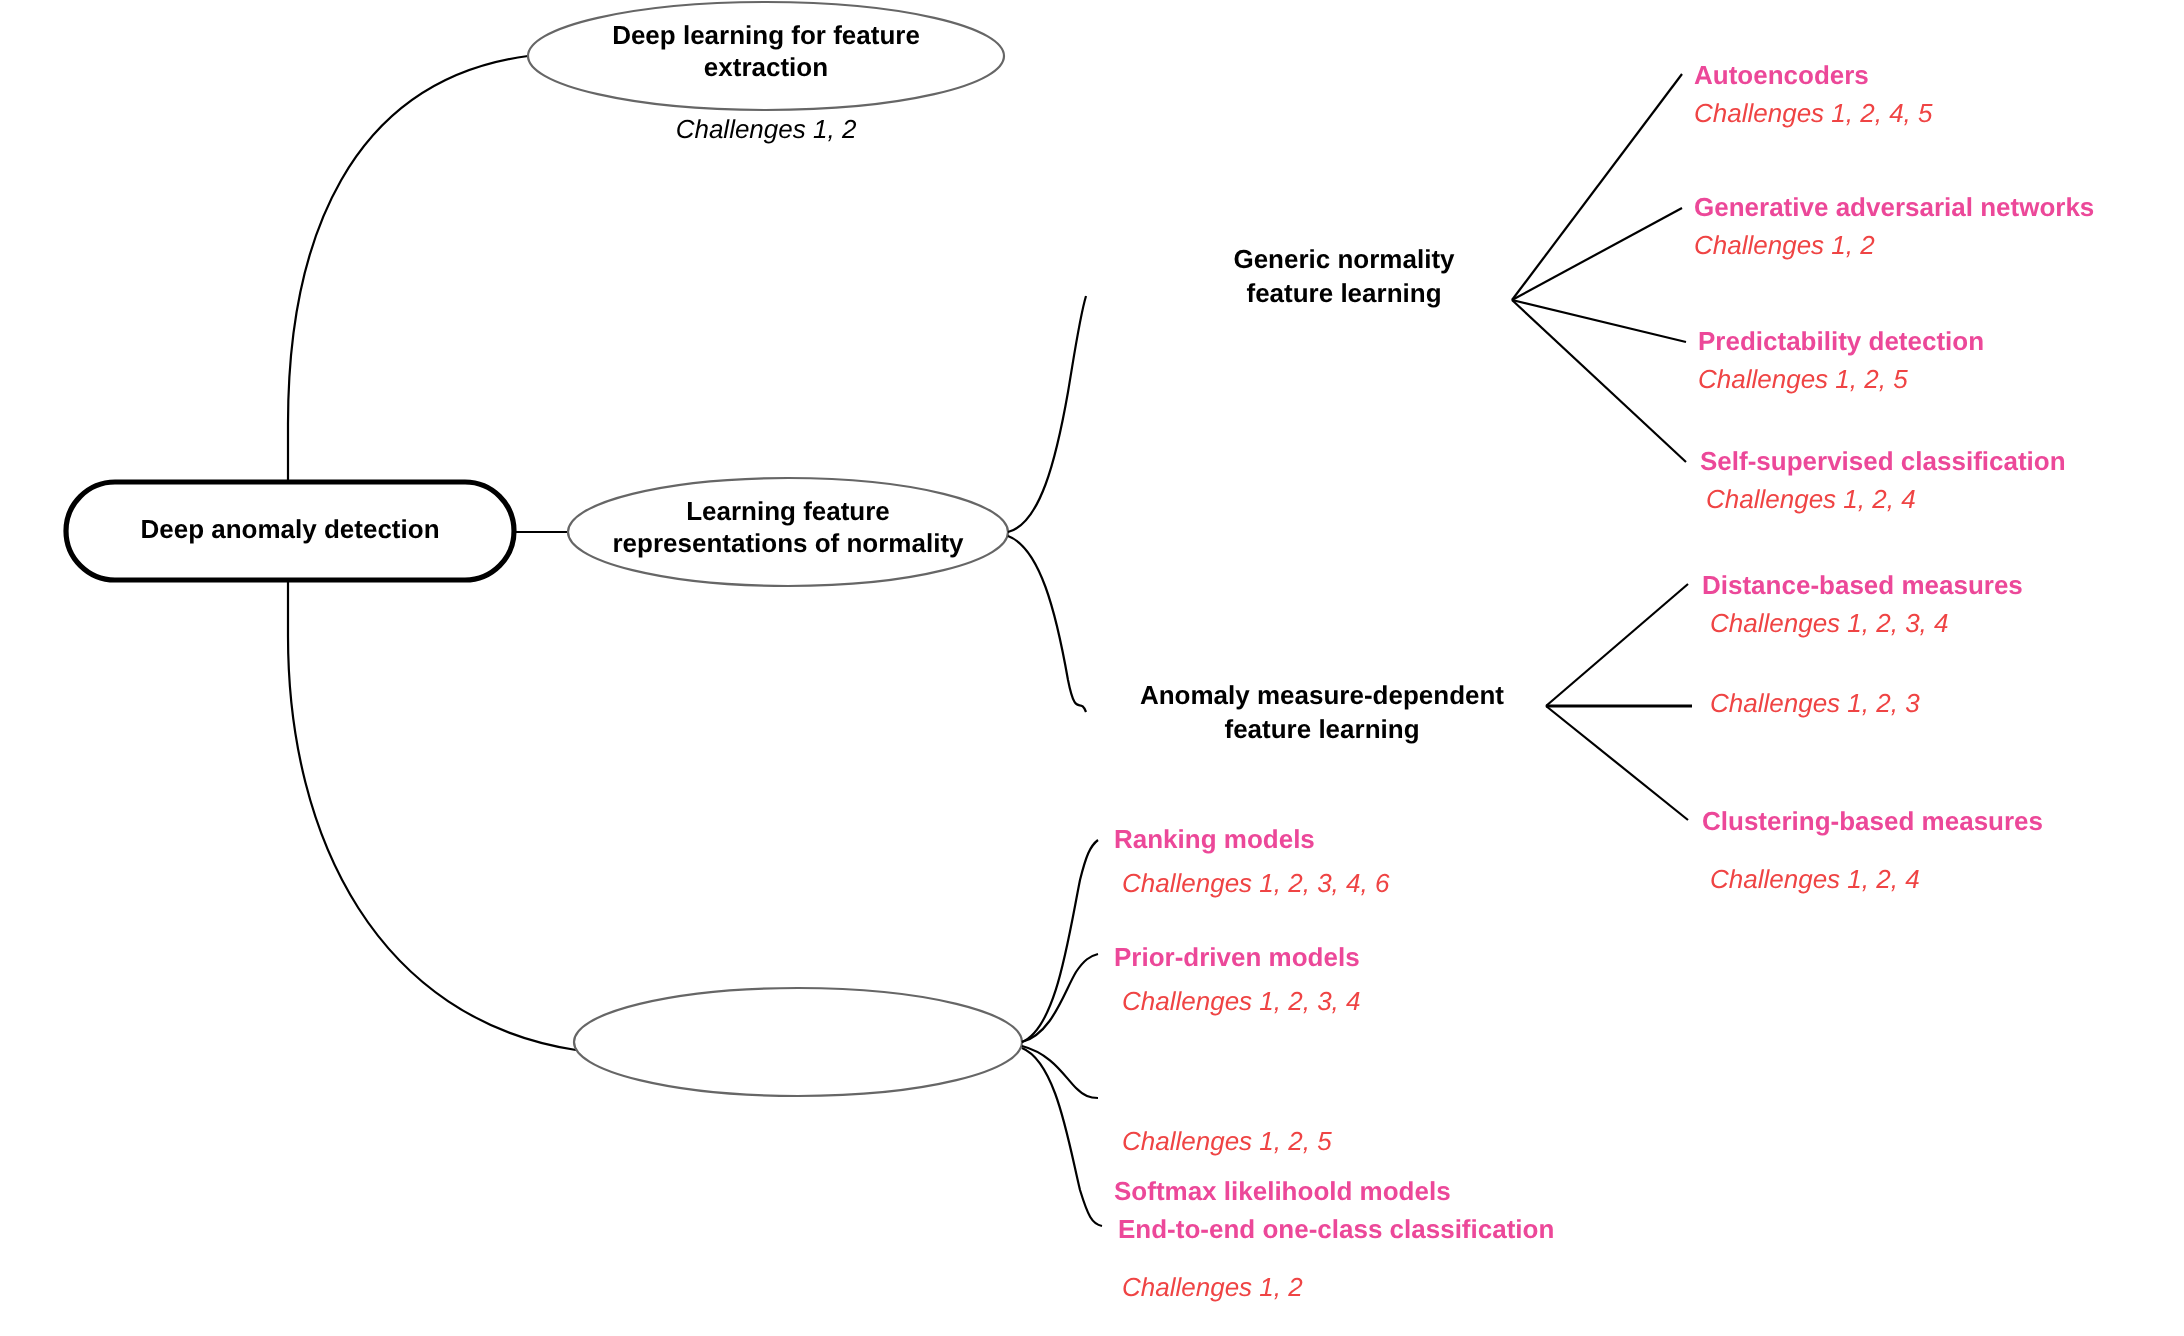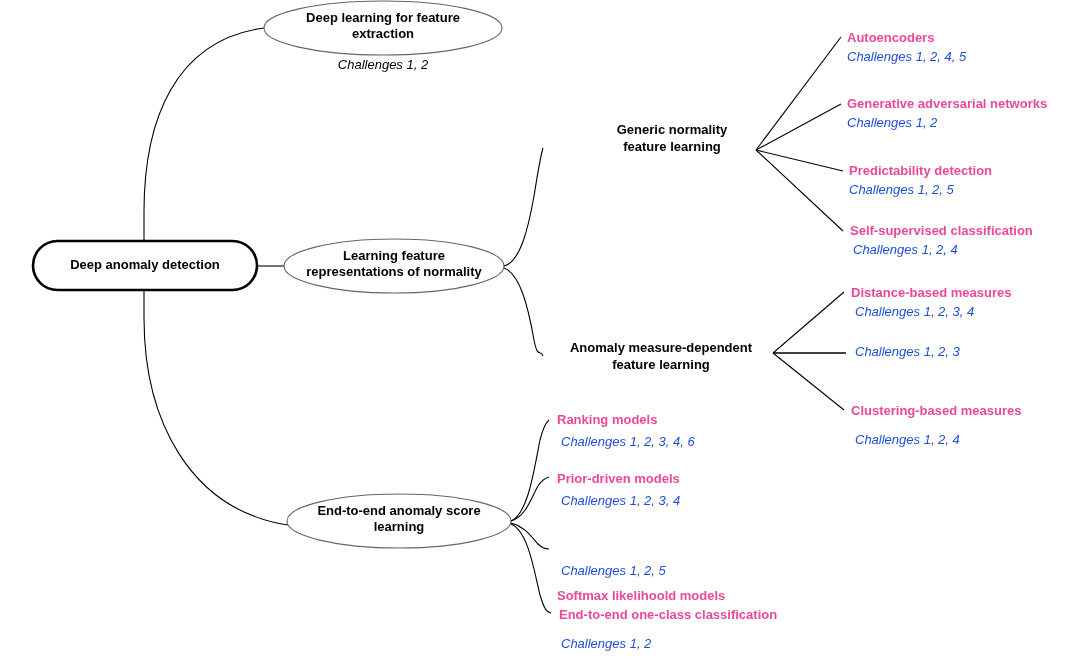--- a/index.html
+++ b/index.html
@@ -52,21 +52,21 @@
     font-size: 13px;
     color: #ec4899;
     line-height: 16px;
     white-space: nowrap;
   }
   .leaf-sub {
     position: absolute;
     font-family: "Liberation Sans", sans-serif;
     font-style: italic;
     font-size: 13px;
-    color: #1d4ed8;
+    color: #ef4444;
     line-height: 16px;
     white-space: nowrap;
   }
   .mid-label {
     position: absolute;
     font-family: "Liberation Sans", sans-serif;
     font-weight: bold;
     font-size: 13px;
     color: #000000;
     line-height: 17px;
@@ -115,22 +115,20 @@
 
   <div class="node-label" style="left:274px; top:10px; width:218px;">Deep learning for feature
 extraction</div>
 
   <div class="node-label" style="left:33px; top:257px; width:224px;">Deep anomaly detection</div>
   <div class="sub-label" style="left:274px; top:57px; width:218px; text-align:center;">Challenges 1, 2</div>
 
   <div class="node-label" style="left:285px; top:248px; width:218px;">Learning feature
 representations of normality</div>
 
-  <div class="node-label" style="left:290px; top:503px; width:218px;">End-to-end anomaly score
-learning</div>
 
   <div class="mid-label" style="left:592px; top:121px; width:160px;">Generic normality
 feature learning</div>
 
   <div class="mid-label" style="left:548px; top:339px; width:226px;">Anomaly measure-dependent
 feature learning</div>
 
   <div class="leaf-title" style="left:847px; top:30px;">Autoencoders</div>
   <div class="leaf-sub" style="left:847px; top:49px;">Challenges 1, 2, 4, 5</div>
 

